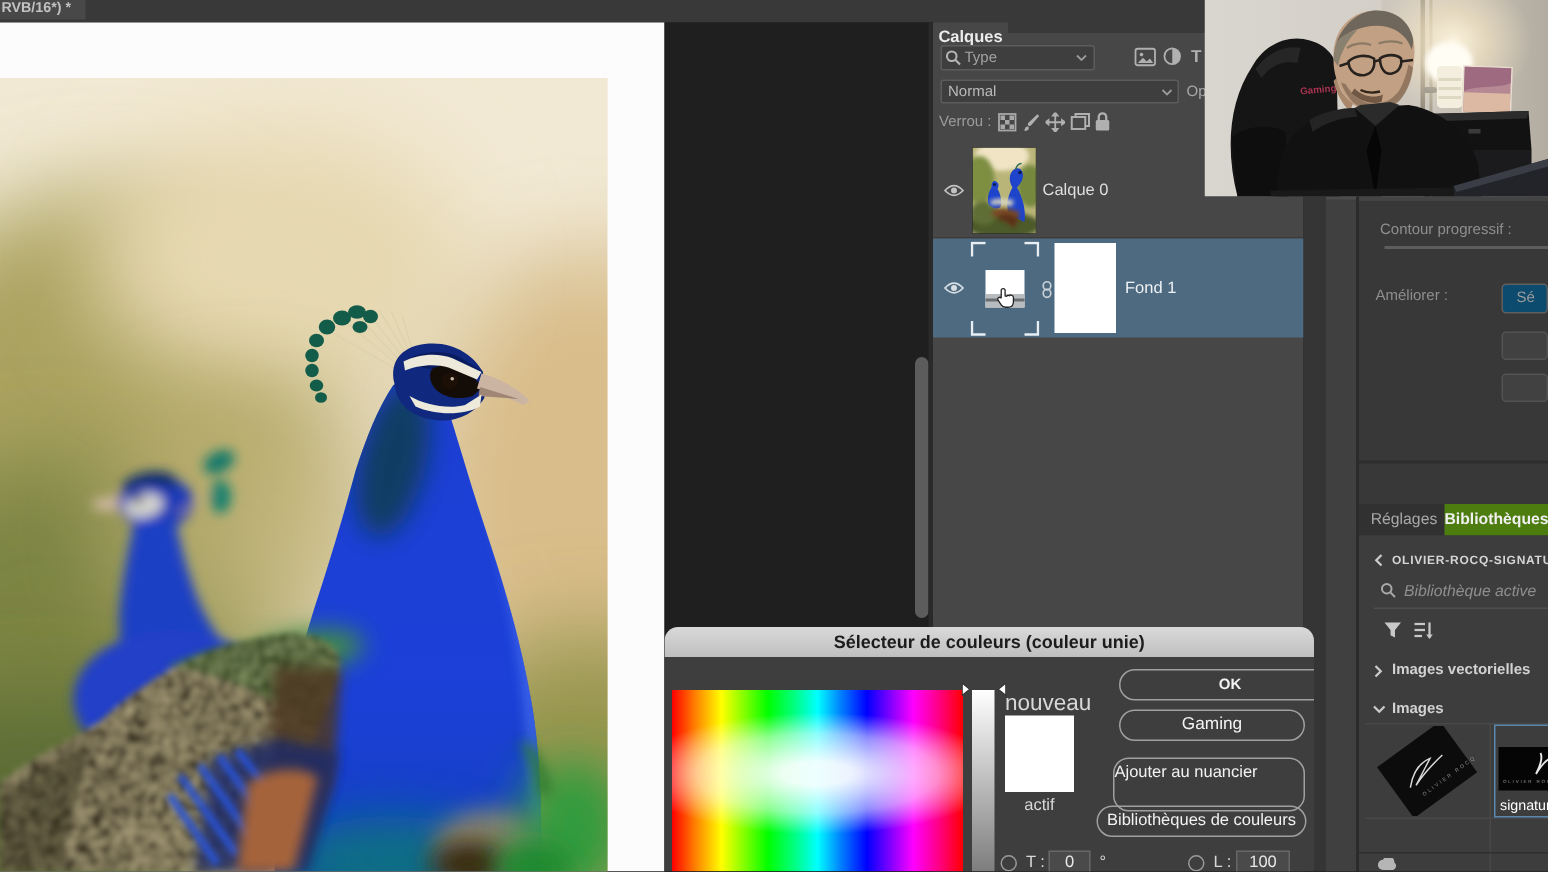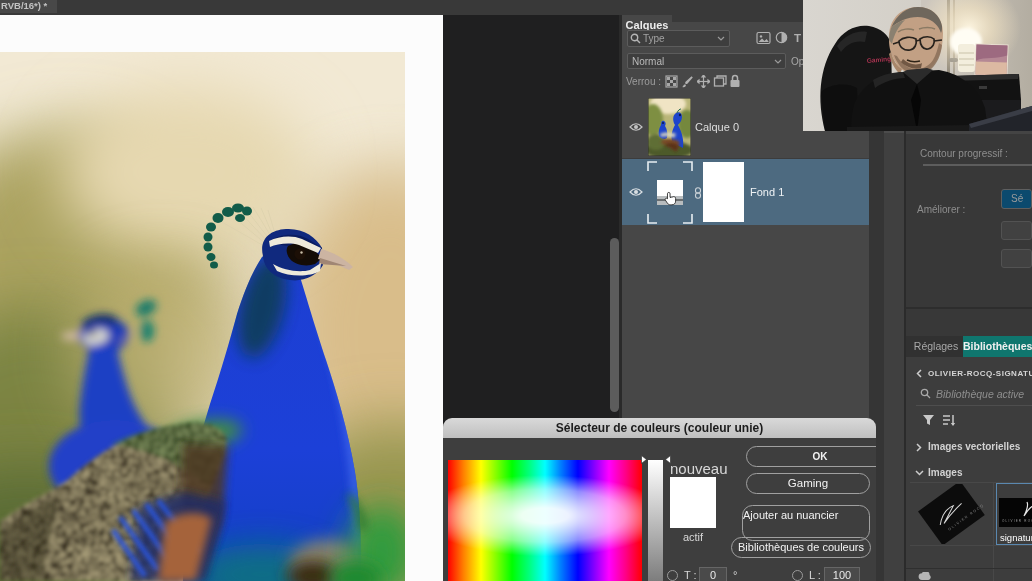--- a/index.html
+++ b/index.html
@@ -289,29 +289,29 @@
   </div>
 
   <div class="abs" style="left:869px;top:0;width:37px;height:581px;background:#353535;"></div>
   <div class="abs" style="left:884px;top:131px;width:20px;height:450px;background:#404040;border-top:2px solid #4c4c4c;"></div>
   <div class="abs" style="left:904px;top:0;width:2px;height:581px;background:#2b2b2b;"></div>
 
   <div class="abs" style="left:906px;top:131px;width:126px;height:450px;background:#383838;" id="rightpanel">
     <div class="abs" style="left:0;top:0;width:126px;height:3px;background:#444444;"></div>
     <div class="abs" style="left:14px;top:17px;color:#8e8e8e;font-size:10px;">Contour progressif :</div>
     <div class="abs" style="left:17px;top:33px;width:109px;height:2px;background:#5d5d5d;"></div>
-    <div class="abs" style="left:11px;top:73px;color:#8e8e8e;font-size:10px;">Améliorer :</div>
+    <div class="abs" style="left:11px;top:61px;color:#8e8e8e;font-size:10px;">Améliorer :</div>
     <div class="abs" style="left:95px;top:58px;width:31px;height:20px;background:#0c4a6e;border:1px solid #5f5f5f;border-radius:3px;color:#9b9b9b;font-size:10px;line-height:18px;padding-left:9px;">Sé</div>
     <div class="abs" style="left:95px;top:90px;width:31px;height:19px;background:#414141;border:1px solid #525252;border-radius:3px;"></div>
     <div class="abs" style="left:95px;top:118px;width:31px;height:19px;background:#414141;border:1px solid #525252;border-radius:3px;"></div>
     <div class="abs" style="left:0;top:176px;width:126px;height:2px;background:#2d2d2d;"></div>
 
     <div class="abs" style="left:0;top:205px;width:126px;height:21px;background:#313131;"></div>
     <div class="abs" style="left:3px;top:205px;width:54px;height:21px;color:#a8a8a8;font-size:10.5px;line-height:21px;text-align:center;">Réglages</div>
-    <div class="abs" style="left:57px;top:205px;width:69px;height:21px;background:#0f766e;color:#f0f0f0;font-size:10.5px;font-weight:bold;line-height:21px;text-align:right;white-space:nowrap;">Bibliothèques</div>
+    <div class="abs" style="left:57px;top:205px;width:69px;height:21px;background:#4d7c0f;color:#f0f0f0;font-size:10.5px;font-weight:bold;line-height:21px;text-align:right;white-space:nowrap;">Bibliothèques</div>
 
     <div class="abs" style="left:0;top:226px;width:126px;height:224px;background:#3d3d3d;"></div>
     <svg class="abs" style="left:10px;top:238px;" width="6" height="9" viewBox="0 0 6 9">
         <path d="M5 1 L1.5 4.5 L5 8" fill="none" stroke="#cccccc" stroke-width="1.5"></path>
       </svg>
     <div class="abs" style="left:22px;top:238px;color:#d5d5d5;font-size:8px;font-weight:bold;letter-spacing:0.5px;white-space:nowrap;">OLIVIER-ROCQ-SIGNATUR</div>
     <svg class="abs" style="left:14px;top:257px;" width="11" height="11" viewBox="0 0 11 11">
         <circle cx="4.5" cy="4.5" r="3.2" fill="none" stroke="#a8a8a8" stroke-width="1.3"></circle>
         <line x1="7" y1="7" x2="10" y2="10" stroke="#a8a8a8" stroke-width="1.3"></line>
       </svg>

